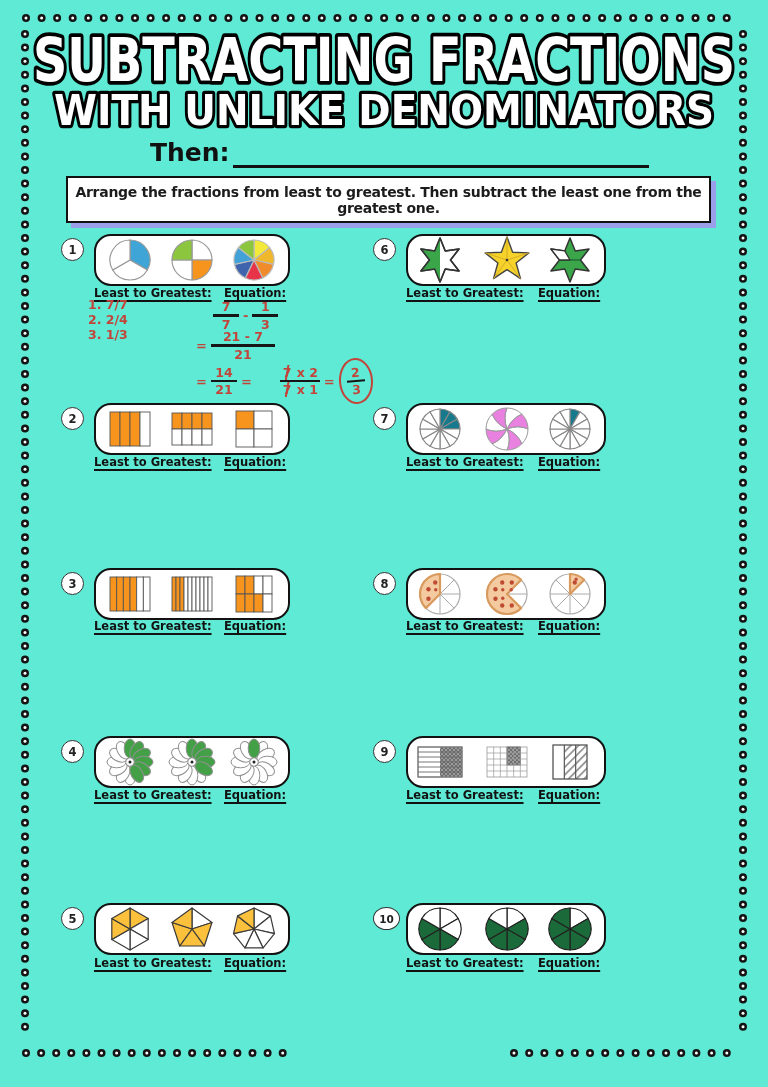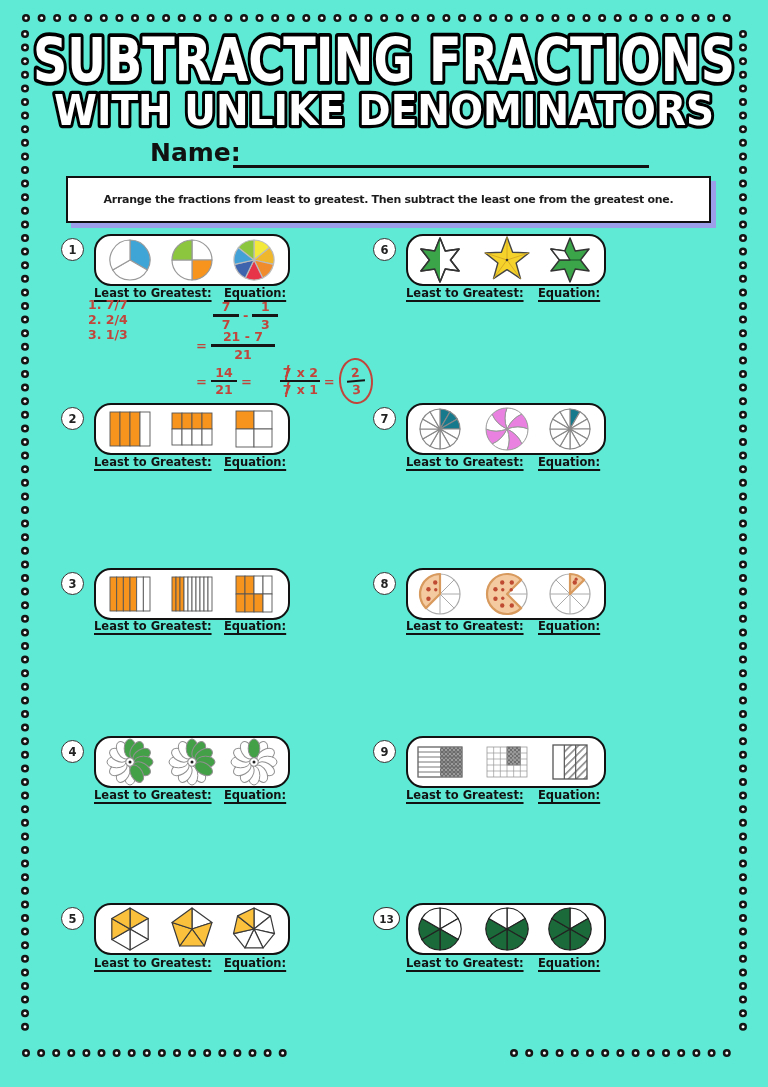--- a/index.html
+++ b/index.html
@@ -5,21 +5,21 @@
   html,body{margin:0;padding:0;background:#fff;}
   .page{position:relative;width:768px;height:1087px;background:#5eead4;overflow:hidden;
         font-family:"DejaVu Sans",sans-serif;}
   .dots{position:absolute;left:0;top:0;}
   .title-svg{position:absolute;left:0;}
   .name-label{position:absolute;left:150px;top:138px;font-weight:700;font-size:25px;color:#111;}
   .name-line{position:absolute;left:233px;top:141px;width:416px;border-bottom:3.2px solid #111;height:24px;}
   .instructions{position:absolute;left:66px;top:176px;width:645px;height:47px;background:#fff;
         border:2.6px solid #111;box-shadow:5px 5px 0 0 #9B9EE9;box-sizing:border-box;
         display:flex;flex-direction:column;justify-content:center;text-align:center;
-        font-weight:700;font-size:11px;letter-spacing:-0.3px;line-height:16px;color:#1c1c1c;}
+        font-weight:700;font-size:14px;letter-spacing:-0.3px;line-height:16px;color:#1c1c1c;}
   .problem{display:contents;}
   .badge{position:absolute;width:21px;height:21px;border:1.7px solid #333;border-radius:50%;
         background:#fff;display:flex;align-items:center;justify-content:center;
         font-weight:700;font-size:11.5px;color:#222;}
   .pbox{position:absolute;height:48px;background:#fff;border:2.6px solid #121212;border-radius:17px;}
   .shape{position:absolute;top:0;width:48px;height:48px;}
   .plabel{position:absolute;font-weight:700;font-size:11.5px;color:#121212;white-space:nowrap;
         text-decoration:underline;text-underline-offset:2.5px;text-decoration-thickness:1.5px;}
   .sol-list{position:absolute;left:88px;top:297px;font-weight:700;font-size:12.5px;
         line-height:15px;color:#C2453C;}
@@ -498,21 +498,21 @@
       <circle cx="743" cy="1026.8" r="1.5" fill="#fff"></circle>
     </svg>
 
   <svg class="title-svg" style="top:24px" width="768" height="70">
     <text x="384" y="36" text-anchor="middle" dominant-baseline="central" font-family="DejaVu Sans, sans-serif" font-weight="bold" font-size="60" fill="#ffffff" stroke="#000000" stroke-width="7.5" paint-order="stroke" stroke-linejoin="round" textLength="702" lengthAdjust="spacingAndGlyphs">SUBTRACTING FRACTIONS</text>
   </svg>
   <svg class="title-svg" style="top:86px" width="768" height="48">
     <text x="384" y="24" text-anchor="middle" dominant-baseline="central" font-family="DejaVu Sans, sans-serif" font-weight="bold" font-size="43" fill="#ffffff" stroke="#000000" stroke-width="6.5" paint-order="stroke" stroke-linejoin="round" textLength="660" lengthAdjust="spacingAndGlyphs">WITH UNLIKE DENOMINATORS</text>
   </svg>
 
-  <span class="name-label">Name:</span>
+  <span class="name-label">Then:</span>
   <div class="name-line"></div>
 
   <div class="instructions">
     <div>Arrange the fractions from least to greatest. Then subtract the least one from the greatest one.</div>
   </div>
 
   <div id="problems">
     <div class="problem">
       <div class="badge" style="left: 61px; top: 238px;">1</div>
       <div class="pbox" style="left: 94px; top: 234px; width: 192px;">
@@ -864,21 +864,21 @@
               <line x1="18.33" y1="7" x2="18.33" y2="41" stroke="#555" stroke-width="1.2"></line>
               <line x1="29.67" y1="7" x2="29.67" y2="41" stroke="#555" stroke-width="1.2"></line>
               <rect x="7" y="7" width="34" height="34" fill="none" stroke="#555" stroke-width="1.3"></rect>
             </svg></span>
         </div>
       <span class="plabel l1" style="left: 406px; top: 788px;">Least to Greatest:</span>
       <span class="plabel l2" style="left: 538px; top: 788px;">Equation:</span>
     </div>
   
     <div class="problem">
-      <div class="badge" style="left: 373px; top: 907px; width: 25px; font-size: 10.5px;">13</div>
+      <div class="badge" style="left: 373px; top: 907px; width: 25px; font-size: 10.5px;">10</div>
       <div class="pbox" style="left: 406px; top: 903px; width: 196px;">
           <span class="shape" style="left: 8px;"><svg width="48" height="48" viewBox="0 0 48 48">
               <path d="M24,24L24.00,3.00A21,21 0 0 1 42.19,13.50Z" fill="#fff" stroke="#222" stroke-width="1.2" stroke-linejoin="round"></path>
               <path d="M24,24L42.19,13.50A21,21 0 0 1 42.19,34.50Z" fill="#fff" stroke="#222" stroke-width="1.2" stroke-linejoin="round"></path>
               <path d="M24,24L42.19,34.50A21,21 0 0 1 24.00,45.00Z" fill="#1A6B39" stroke="#222" stroke-width="1.2" stroke-linejoin="round"></path>
               <path d="M24,24L24.00,45.00A21,21 0 0 1 5.81,34.50Z" fill="#1A6B39" stroke="#222" stroke-width="1.2" stroke-linejoin="round"></path>
               <path d="M24,24L5.81,34.50A21,21 0 0 1 5.81,13.50Z" fill="#1A6B39" stroke="#222" stroke-width="1.2" stroke-linejoin="round"></path>
               <path d="M24,24L5.81,13.50A21,21 0 0 1 24.00,3.00Z" fill="#fff" stroke="#222" stroke-width="1.2" stroke-linejoin="round"></path>
             </svg></span>
           <span class="shape" style="left: 75px;"><svg width="48" height="48" viewBox="0 0 48 48">

